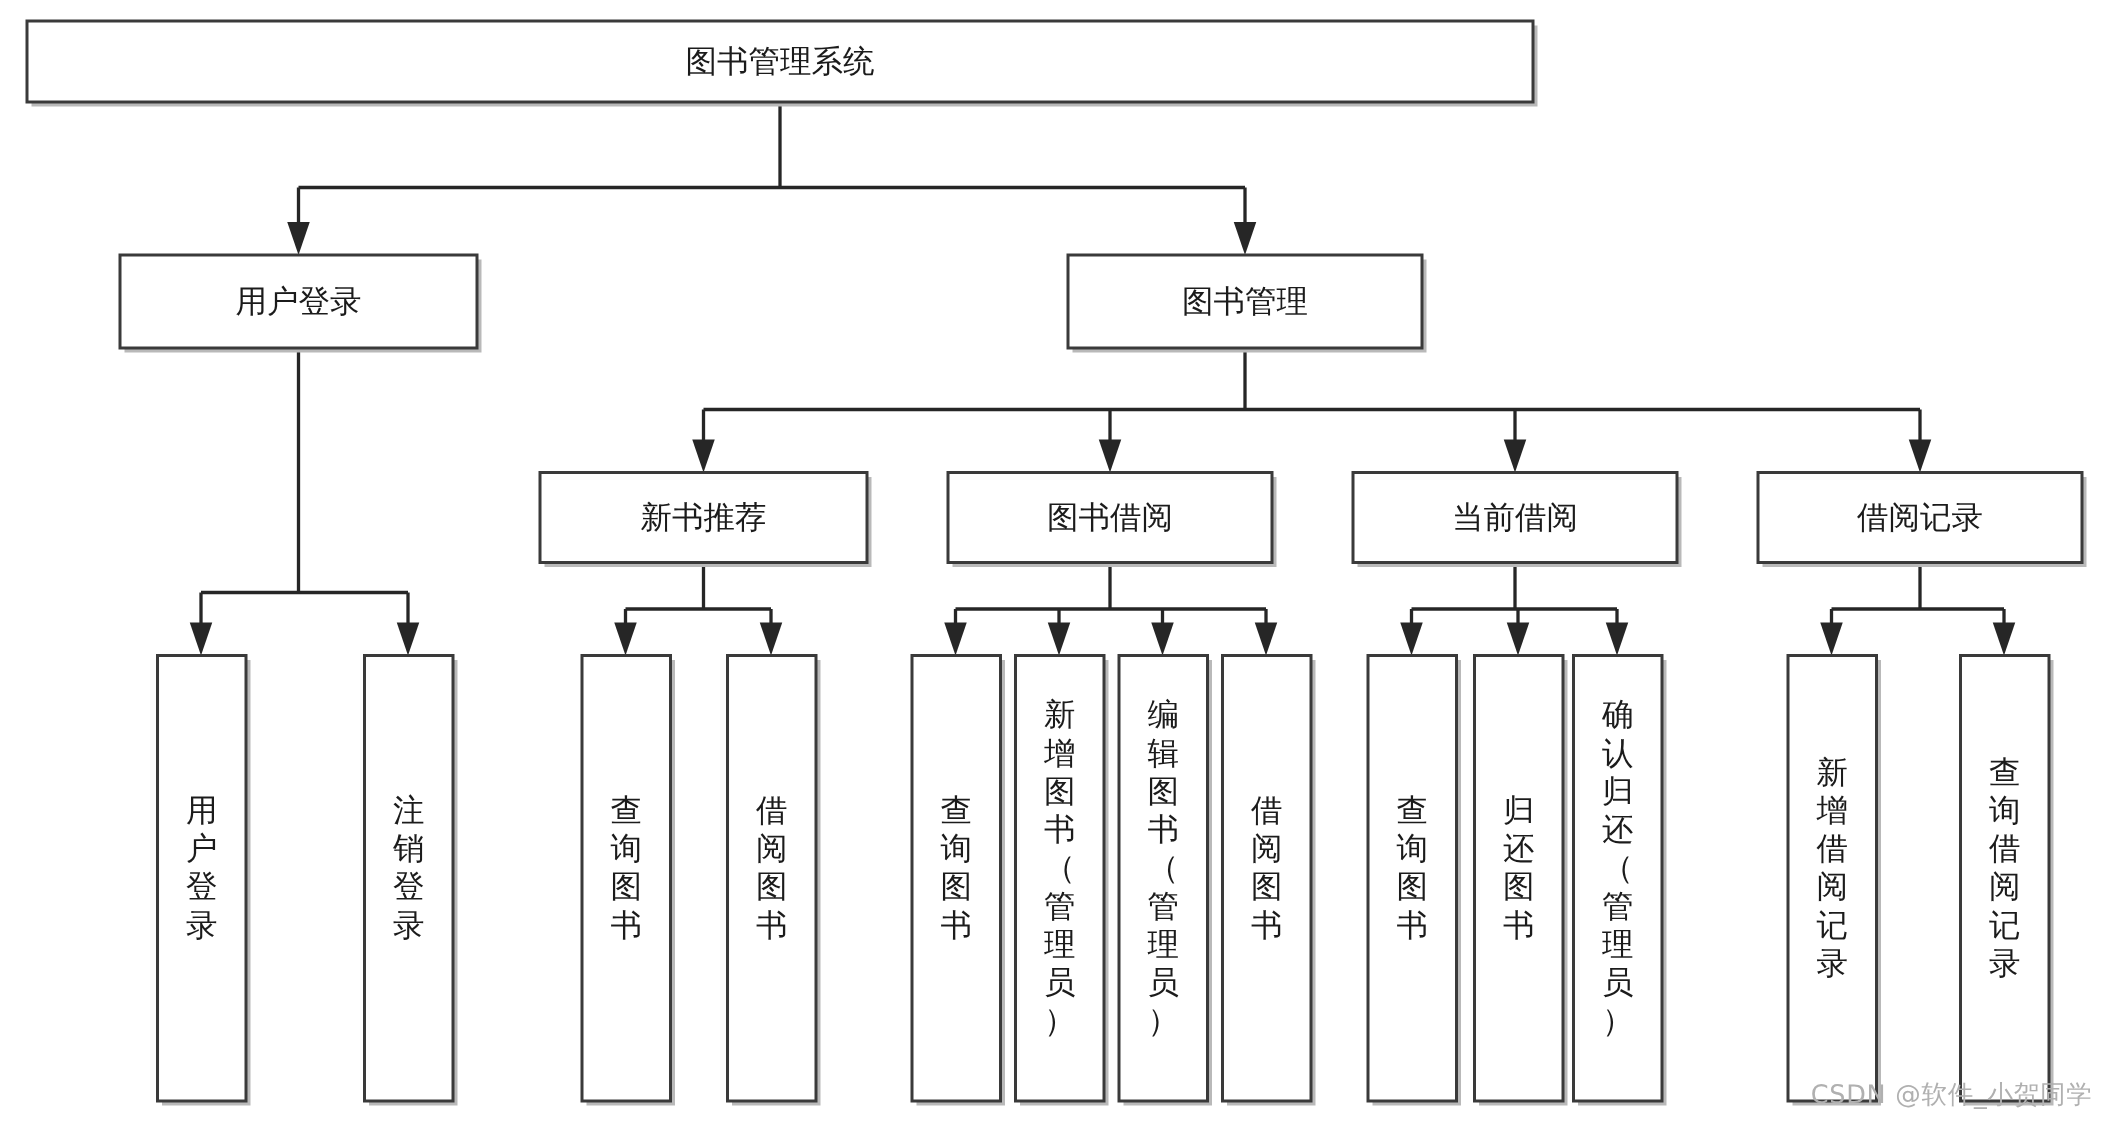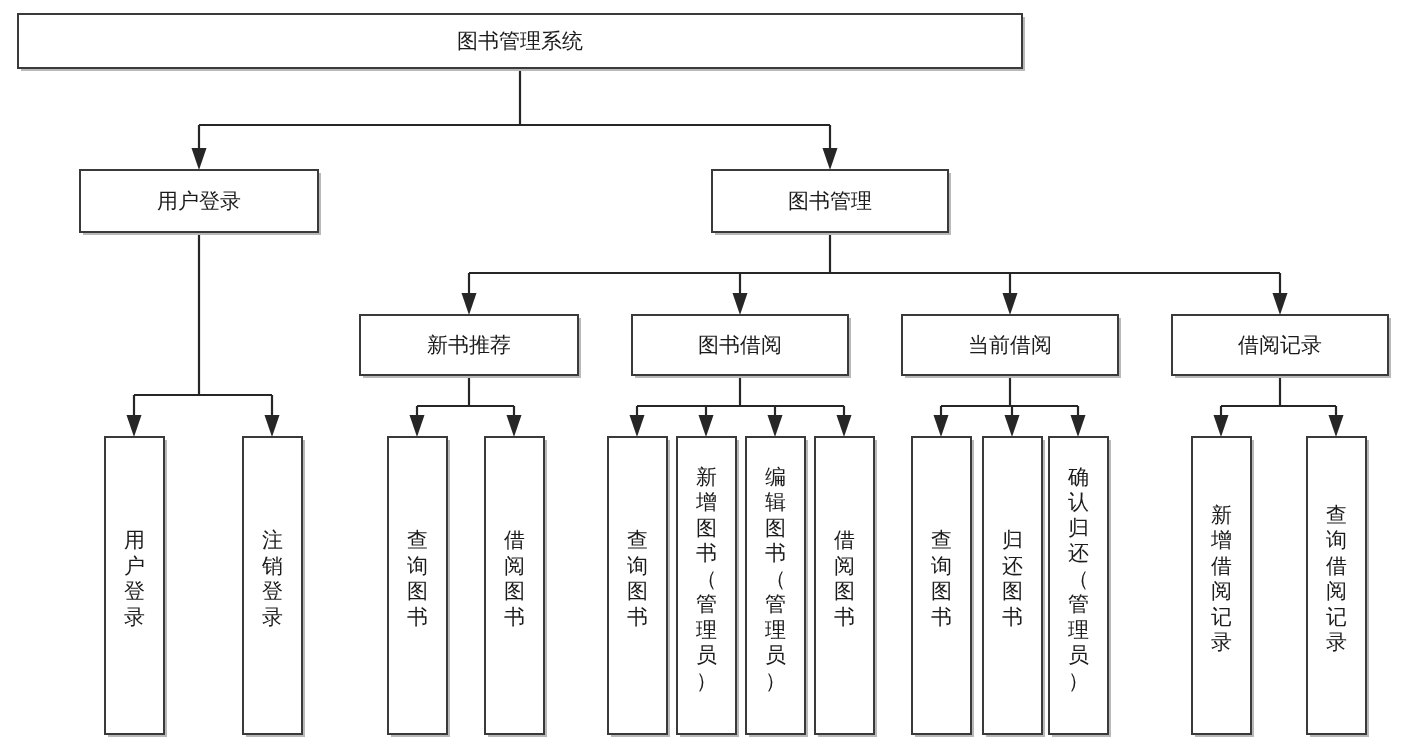--- a/index.html
+++ b/index.html
@@ -279,13 +279,14 @@
           <rect x="1192" y="437" width="59" height="297" class="node-box"></rect>
           <text x="1221.5" y="0" class="node-label-v"><tspan x="1221.5" y="521.75">新</tspan><tspan x="1221.5" y="547.25">增</tspan><tspan x="1221.5" y="572.75">借</tspan><tspan x="1221.5" y="598.25">阅</tspan><tspan x="1221.5" y="623.75">记</tspan><tspan x="1221.5" y="649.25">录</tspan></text>
         </g>
         <g>
           <rect x="1310" y="440" width="59" height="297" class="node-shadow"></rect>
           <rect x="1307" y="437" width="59" height="297" class="node-box"></rect>
           <text x="1336.5" y="0" class="node-label-v"><tspan x="1336.5" y="521.75">查</tspan><tspan x="1336.5" y="547.25">询</tspan><tspan x="1336.5" y="572.75">借</tspan><tspan x="1336.5" y="598.25">阅</tspan><tspan x="1336.5" y="623.75">记</tspan><tspan x="1336.5" y="649.25">录</tspan></text>
         </g>
       </g>
   </svg>
+  <div class="watermark">CSDN @软件_小贺同学</div>
 </div>
 
 </body></html>

